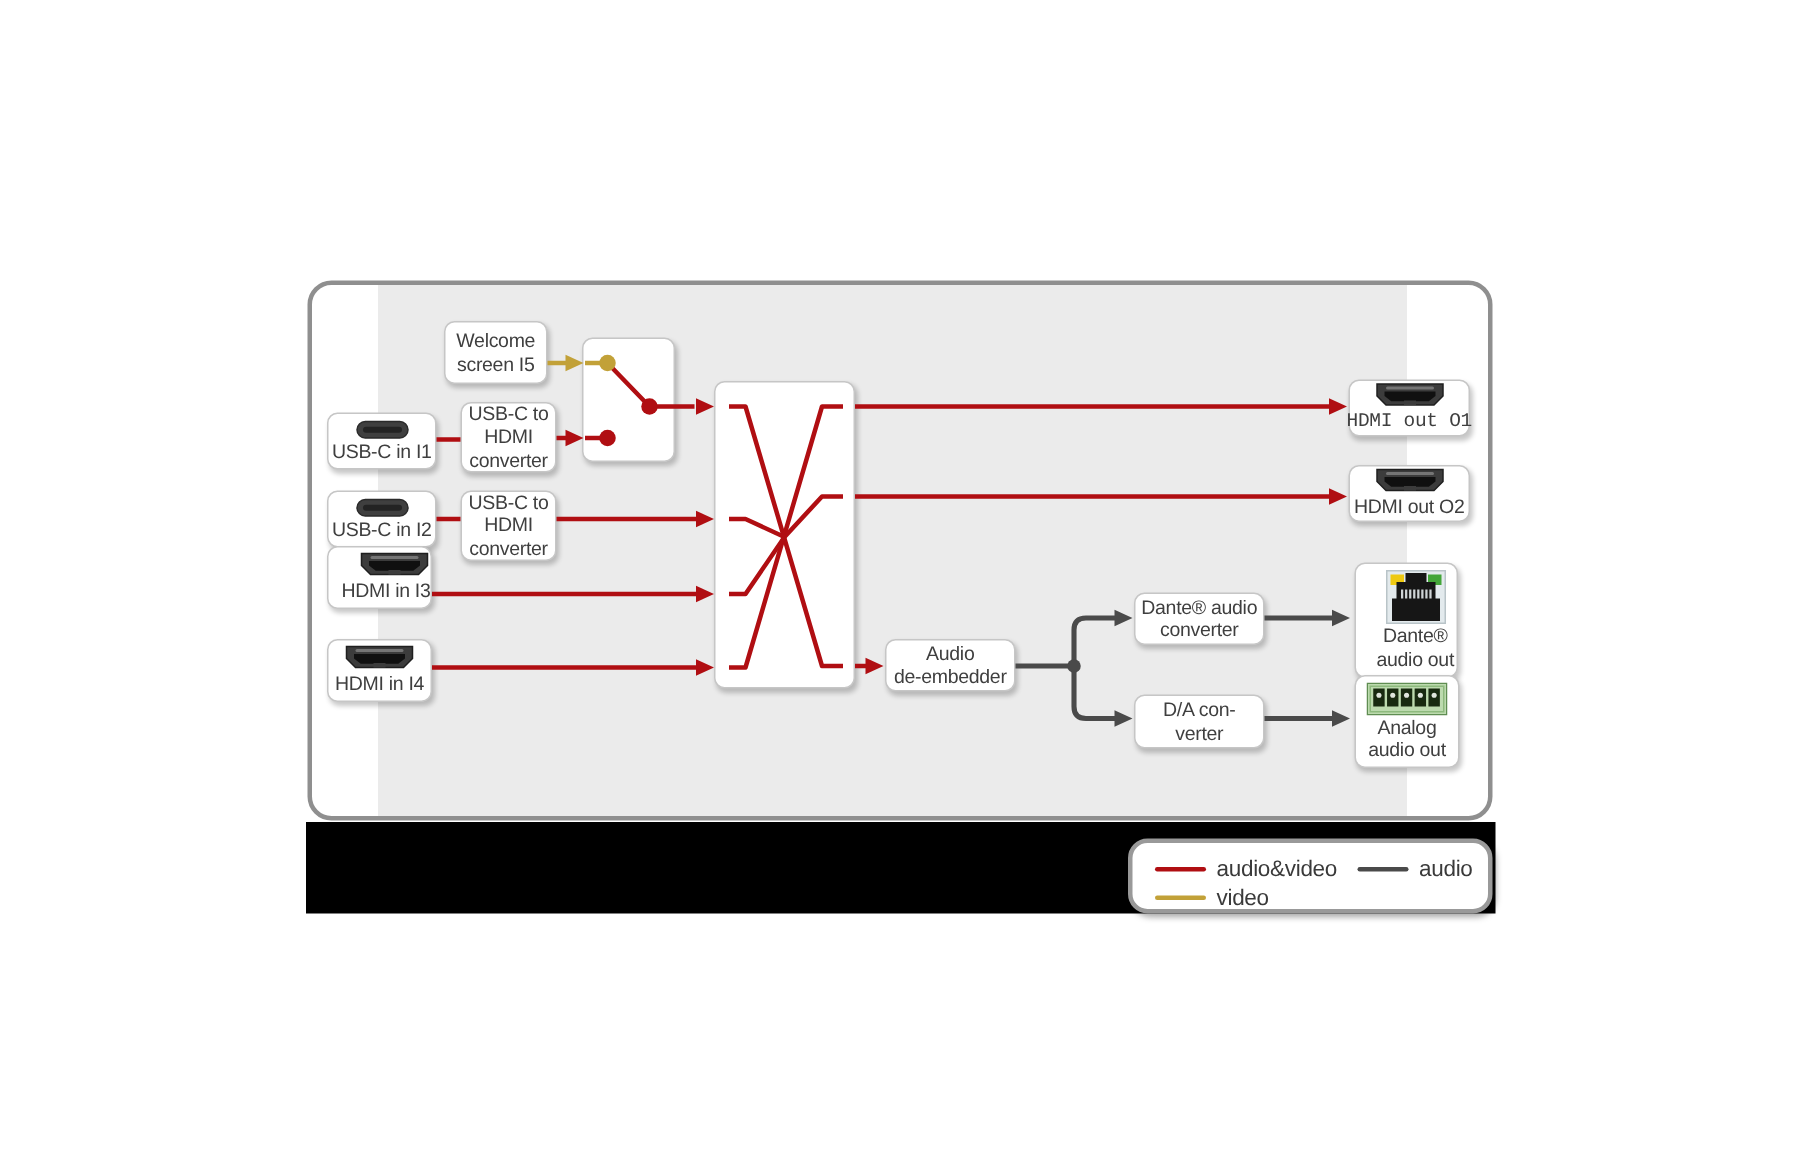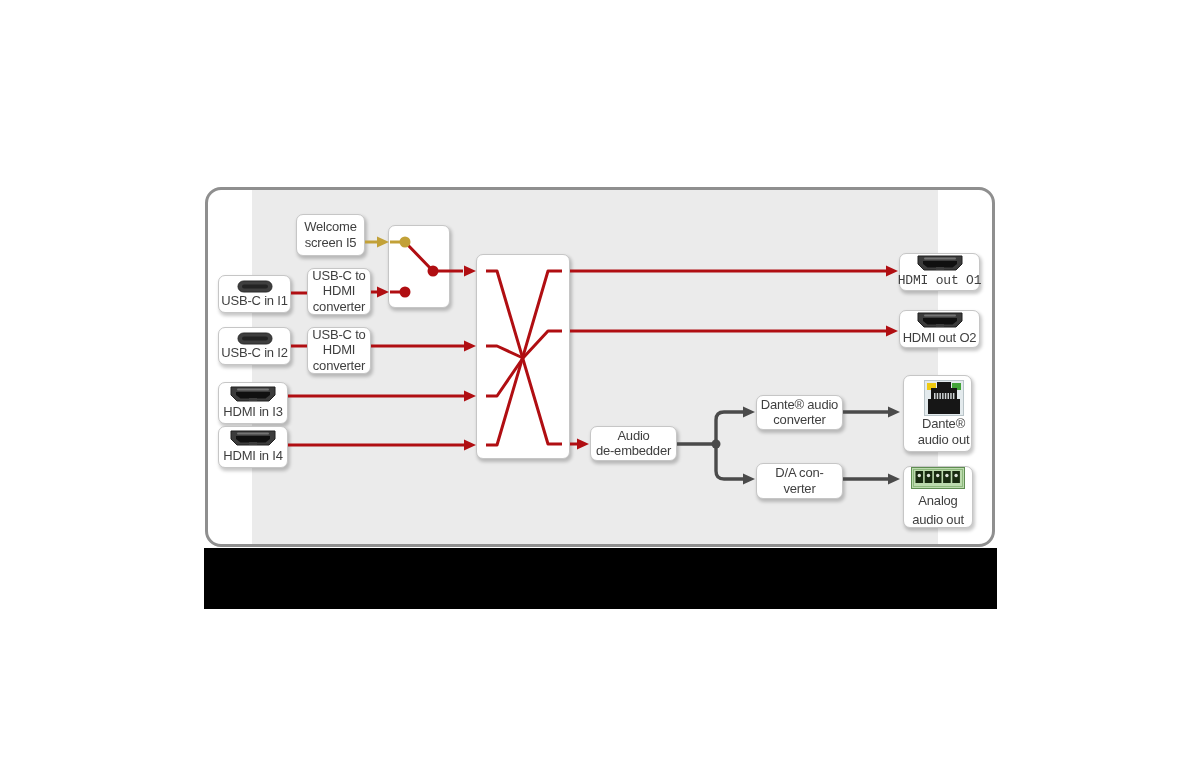--- a/index.html
+++ b/index.html
@@ -56,20 +56,34 @@
 <body>
 
 <div class="stage">
 
   <div class="panel">
     <div class="panel-gray"></div>
   </div>
 
   <div class="blackbar"></div>
 
+  <div class="legend">
+    <div class="lg-item" style="left:15px;top:9px;">
+      <span class="sw sw-av"></span>
+      <span>audio&amp;video</span>
+    </div>
+    <div class="lg-item" style="left:150px;top:9px;">
+      <span class="sw sw-audio"></span>
+      <span>audio</span>
+    </div>
+    <div class="lg-item" style="left:15px;top:28px;">
+      <span class="sw sw-video"></span>
+      <span>video</span>
+    </div>
+  </div>
 
   <div class="node" style="left:296px;top:214px;width:69px;height:42px;">
     <span class="lbl">Welcome</span>
     <span class="lbl">screen I5</span>
   </div>
 
   <div class="node" style="left:218px;top:275px;width:73px;height:38px;text-align:right;">
     <svg class="icon" width="36" height="13" viewBox="0 0 36 13">
       <rect x="1" y="1" width="34" height="11" rx="5.5" fill="#3f3f3f" stroke="#2a2a2a"></rect>
       <rect x="5" y="4.5" width="26" height="4" rx="2" fill="#232323"></rect>
@@ -78,21 +92,21 @@
   </div>
 
   <div class="node" style="left:218px;top:327px;width:73px;height:38px;">
     <svg class="icon" width="36" height="13" viewBox="0 0 36 13">
       <rect x="1" y="1" width="34" height="11" rx="5.5" fill="#3f3f3f" stroke="#2a2a2a"></rect>
       <rect x="5" y="4.5" width="26" height="4" rx="2" fill="#232323"></rect>
     </svg>
     <span class="lbl">USB-C in I2</span>
   </div>
 
-  <div class="node" style="left:218px;top:382px;width:70px;height:42px;">
+  <div class="node" style="left:218px;top:364px;width:70px;height:42px;align-items:flex-end;">
     <svg class="icon" width="48" height="18" viewBox="0 0 48 18">
       <path d="M2 1 H46 V9 L40 15 H8 L2 9 Z" fill="#3c3c3c" stroke="#1f1f1f"></path>
       <rect x="8" y="2.6" width="32" height="2" rx="1" fill="#757575"></rect>
       <path d="M7 6 H41 V9 L36.5 12.5 H11.5 L7 9 Z" fill="#101010"></path>
       <rect x="20" y="12" width="8" height="3" fill="#3c3c3c"></rect>
     </svg>
     <span class="lbl">HDMI in I3</span>
   </div>
 
   <div class="node" style="left:218px;top:426px;width:70px;height:42px;">
@@ -170,21 +184,21 @@
         <rect x="20.8" y="13" width="1.5" height="6"></rect>
           <rect x="23.5" y="13" width="1.5" height="6"></rect>
         <rect x="26.2" y="13" width="1.5" height="6"></rect>
           <rect x="28.9" y="13" width="1.5" height="6"></rect>
       </g>
     </svg>
     <span class="lbl">Dante®</span>
     <span class="lbl">audio out</span>
   </div>
 
-  <div class="node" style="left:903px;top:466px;width:70px;height:62px;justify-content:space-between;">
+  <div class="node" style="left:903px;top:450px;width:70px;height:62px;">
     <svg class="icon" width="54" height="22" viewBox="0 0 54 22">
       <rect x="0.5" y="0.5" width="53" height="21" fill="#bcdaae" stroke="#5f8d52"></rect>
       <rect x="2.5" y="2.5" width="49" height="17" fill="none" stroke="#8db97d"></rect>
       <g fill="#182a10">
         <rect x="4.5" y="4" width="7.6" height="12"></rect>
           <rect x="13.7" y="4" width="7.6" height="12"></rect>
         <rect x="22.9" y="4" width="7.6" height="12"></rect>
           <rect x="32.1" y="4" width="7.6" height="12"></rect>
         <rect x="41.3" y="4" width="7.6" height="12"></rect>
       </g>

